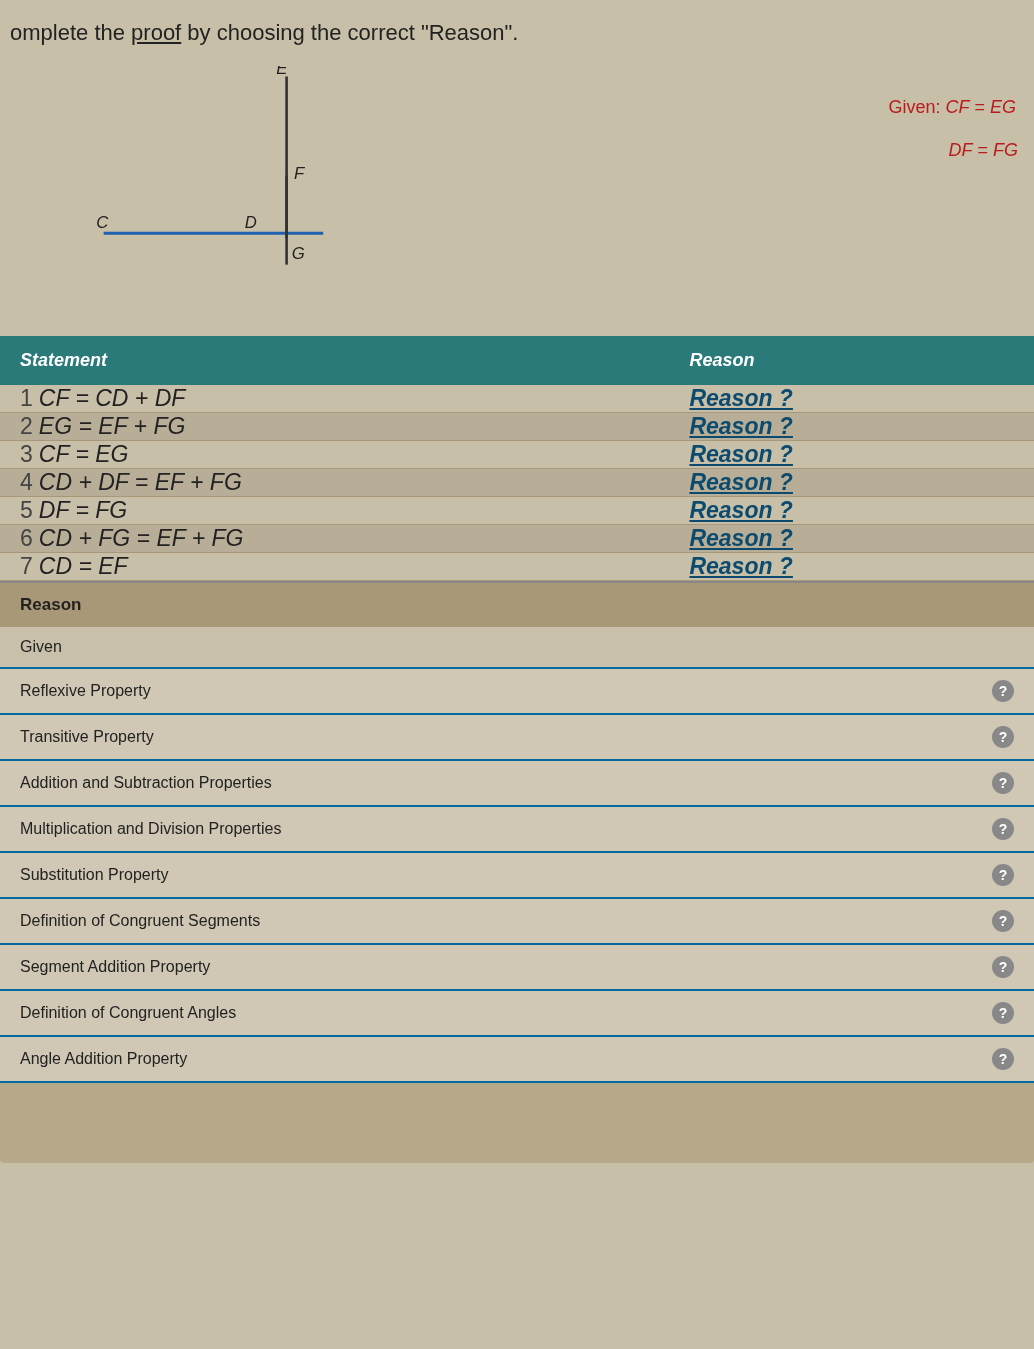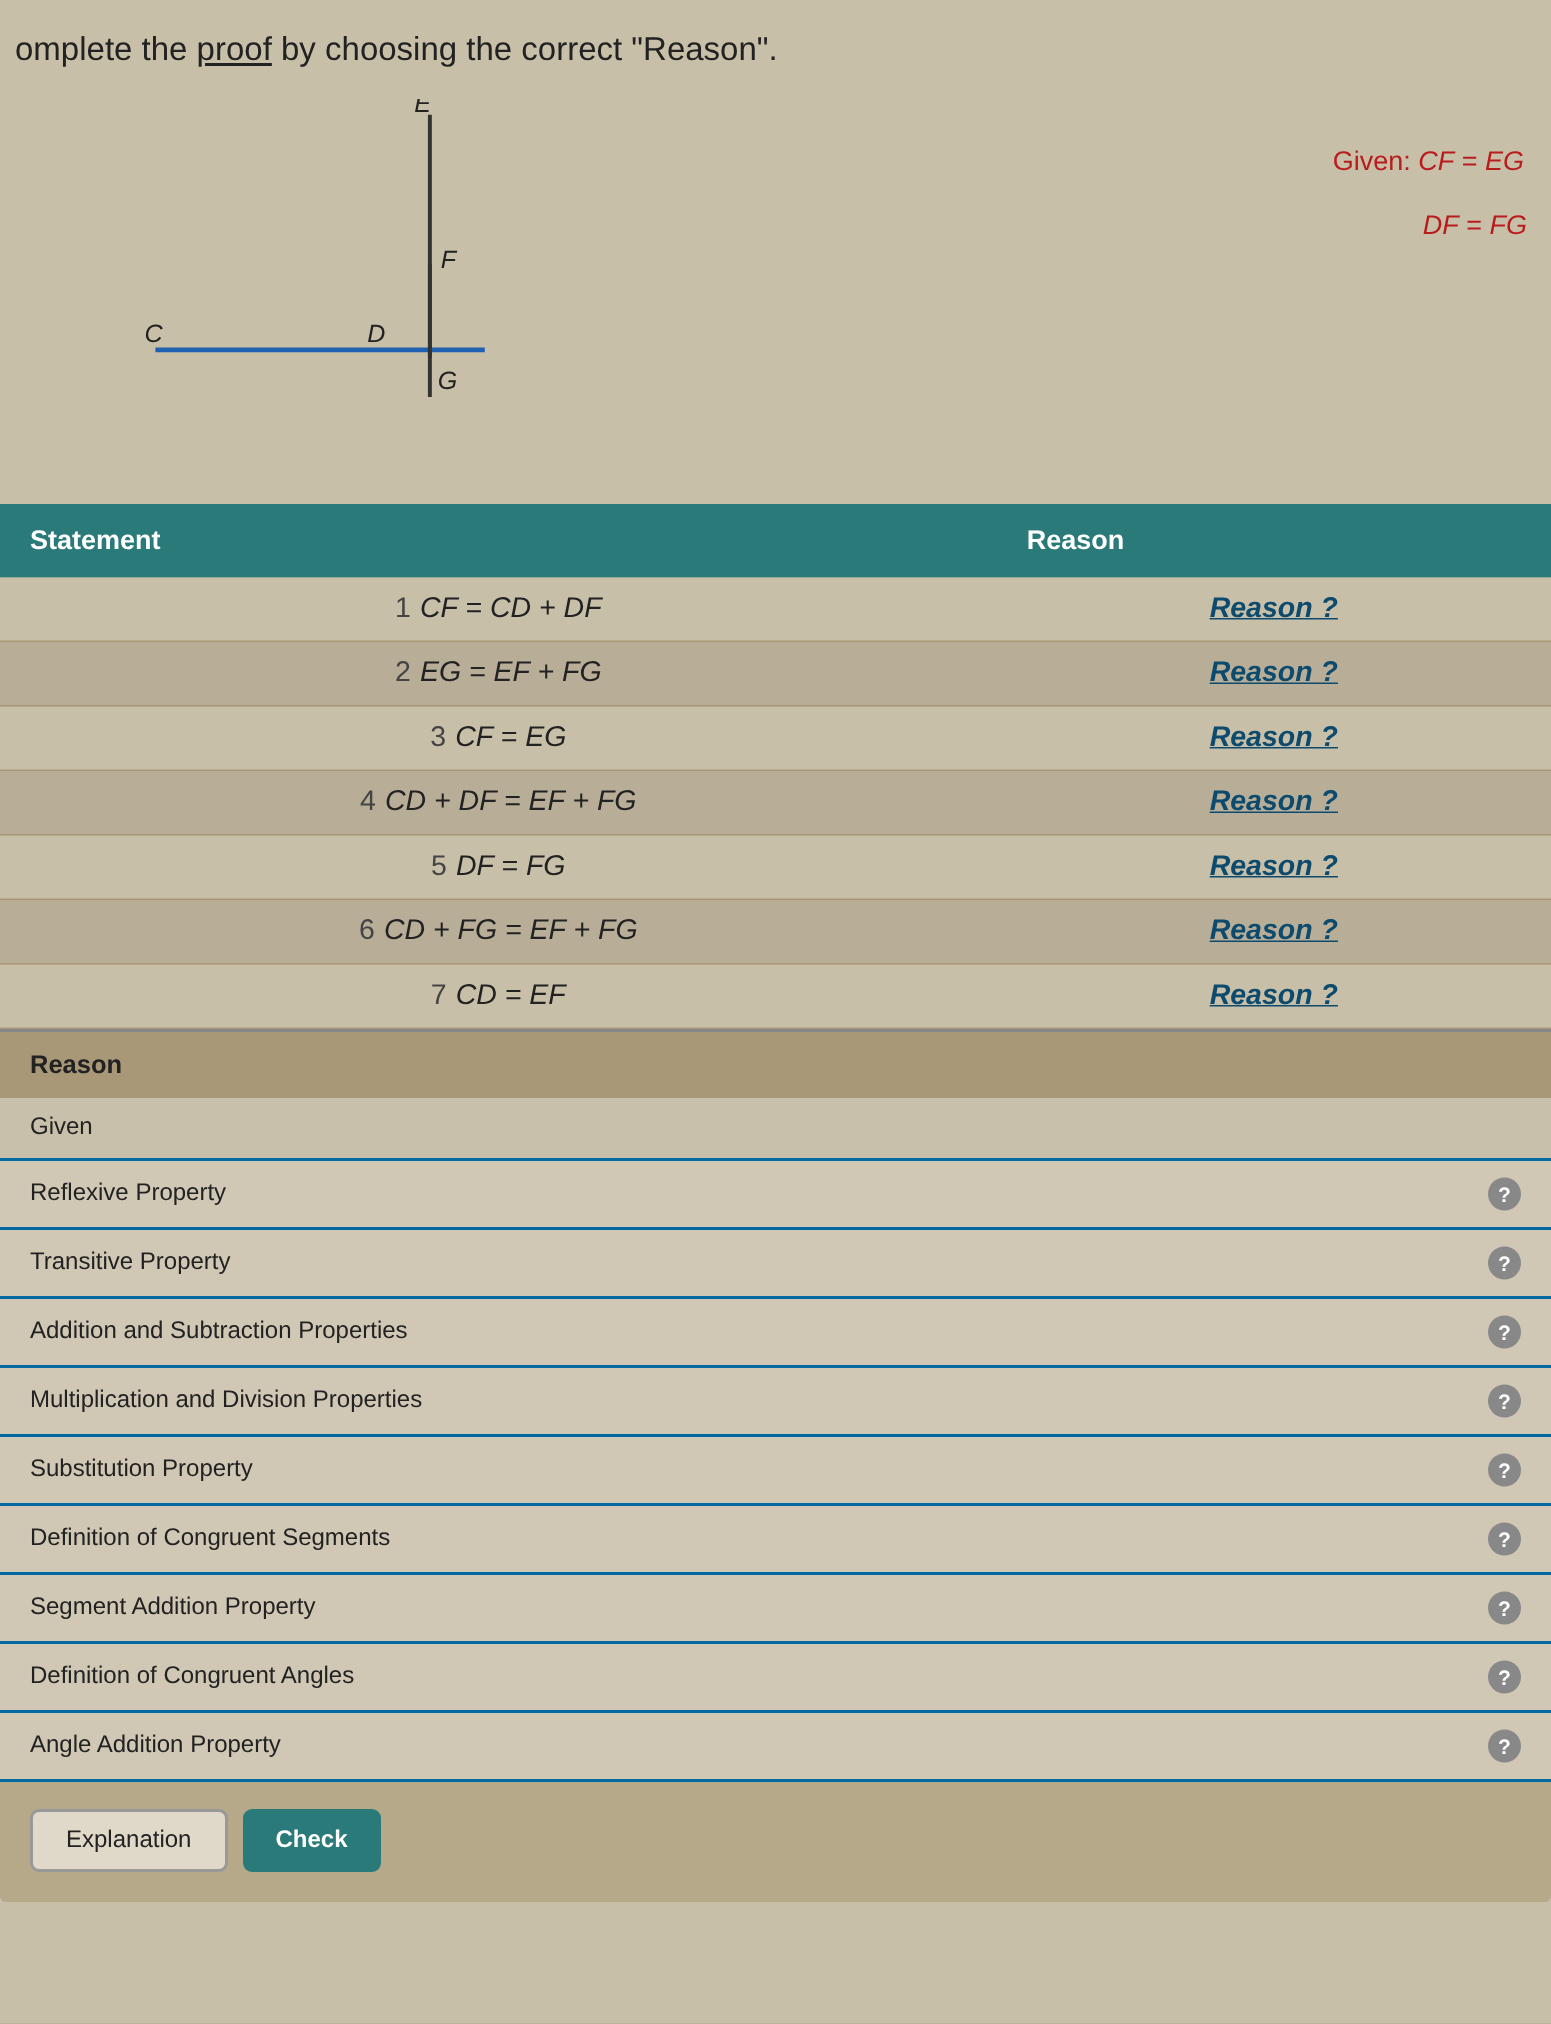--- a/index.html
+++ b/index.html
@@ -52,20 +52,21 @@
     }
 
     .proof-table {
       width: 100%;
       border-collapse: collapse;
     }
 
     .proof-table thead tr {
       background: #2a7a7a;
       color: white;
+      font-style: italic;
     }
 
     .proof-table thead th {
       padding: 14px 20px;
       text-align: left;
       font-size: 18px;
       font-weight: bold;
     }
 
     .proof-table tbody tr {
@@ -73,25 +74,24 @@
     }
 
     .proof-table tbody tr:nth-child(odd) {
       background: #c8bfa8;
     }
     .proof-table tbody tr:nth-child(even) {
       background: #b8ae98;
     }
 
     .proof-table tbody td {
-      padding: 10px 20px;
-      font-size: 19px;
+      padding: 0 20px;
+      font-size: 23px;
       color: #222;
       font-style: italic;
-      text-align: center;
     }
 
     .proof-table tbody td.reason-cell {
       font-style: normal;
     }
 
     .reason-link {
       color: #0c4a6e;
       text-decoration: underline;
       cursor: pointer;
@@ -302,18 +302,14 @@
             <span>Definition of Congruent Angles</span>
             <div class="info-icon">?</div>
           </div>
           <div class="dropdown-item">
             <span>Angle Addition Property</span>
             <div class="info-icon">?</div>
           </div>
         </div>
     </div>
 
-    <div class="bottom-buttons">
-      <button class="btn-explanation">Explanation</button>
-      <button class="btn-check">Check</button>
-    </div>
   </div>
 </div>
 
 </body></html>

